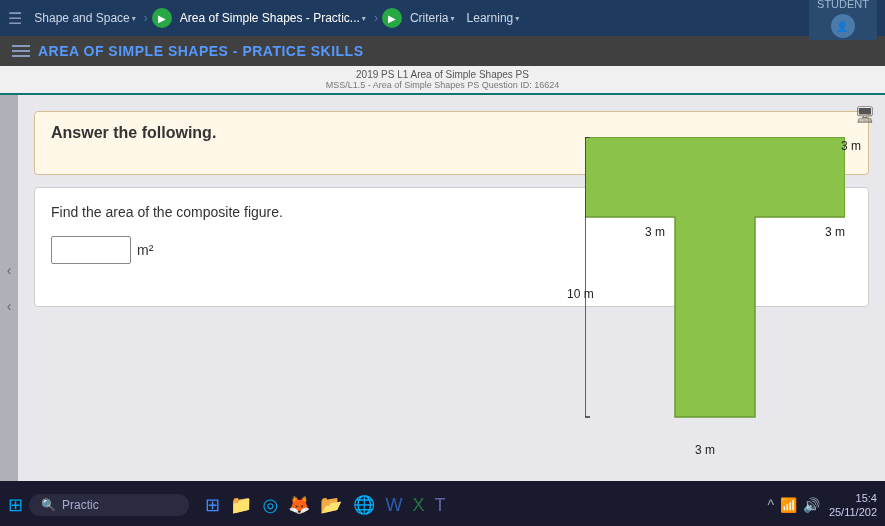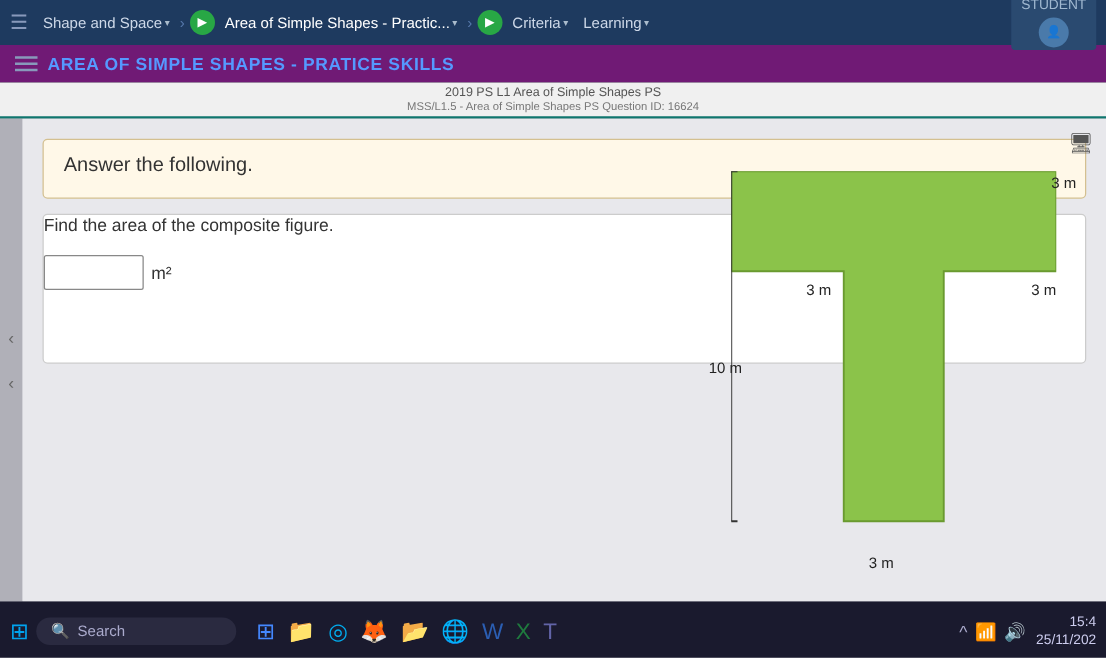--- a/index.html
+++ b/index.html
@@ -77,21 +77,21 @@
       align-items: center;
       justify-content: center;
       color: white;
       font-size: 10px;
     }
 
     
     .second-bar {
       display: flex;
       align-items: center;
-      background: #701a75;
+      background: #404040;
       height: 30px;
       padding: 0 10px;
       gap: 6px;
     }
     .hamburger {
       display: flex;
       flex-direction: column;
       gap: 3px;
       cursor: pointer;
       padding: 2px;
@@ -160,30 +160,31 @@
 
     
     .answer-section {
       background: #fff8e8;
       border: 1px solid #d4c090;
       border-radius: 4px;
       padding: 12px 16px;
     }
     .answer-title {
       font-size: 16px;
-      font-weight: normal;
+      font-weight: bold;
       color: #333;
-      margin-bottom: 4px;
+      margin-bottom: 20px;
     }
 
     
     .question-box {
       background: white;
       border: 1px solid #ccc;
       border-radius: 4px;
+      padding: 16px;
       min-height: 120px;
     }
     .question-text {
       font-size: 14px;
       color: #333;
       margin-bottom: 16px;
     }
     .input-group {
       display: flex;
       align-items: center;
@@ -410,21 +411,21 @@
       <div class="dim-label" style="bottom: 20px; left: 110px;">3 m</div>
     </div>
   </div>
 </div>
 
 <div class="taskbar">
   <div class="taskbar-start">
     <span class="windows-icon">⊞</span>
     <div class="search-bar">
       <span class="search-icon-tb">🔍</span>
-      <span class="search-text-tb">Search</span>
+      <span class="search-text-tb">Practic</span>
     </div>
   </div>
   <div class="taskbar-icons">
     <span class="tb-icon" style="color:#4488ff;">⊞</span>
     <span class="tb-icon" style="color:#aaaaaa;">📁</span>
     <span class="tb-icon" style="color:#00adef;">◎</span>
     <span class="tb-icon" style="color:#ff6600;">🦊</span>
     <span class="tb-icon" style="color:#ffcc00;">📂</span>
     <span class="tb-icon" style="color:#33aaff;">🌐</span>
     <span class="tb-icon" style="color:#2b5eb3;">W</span>

